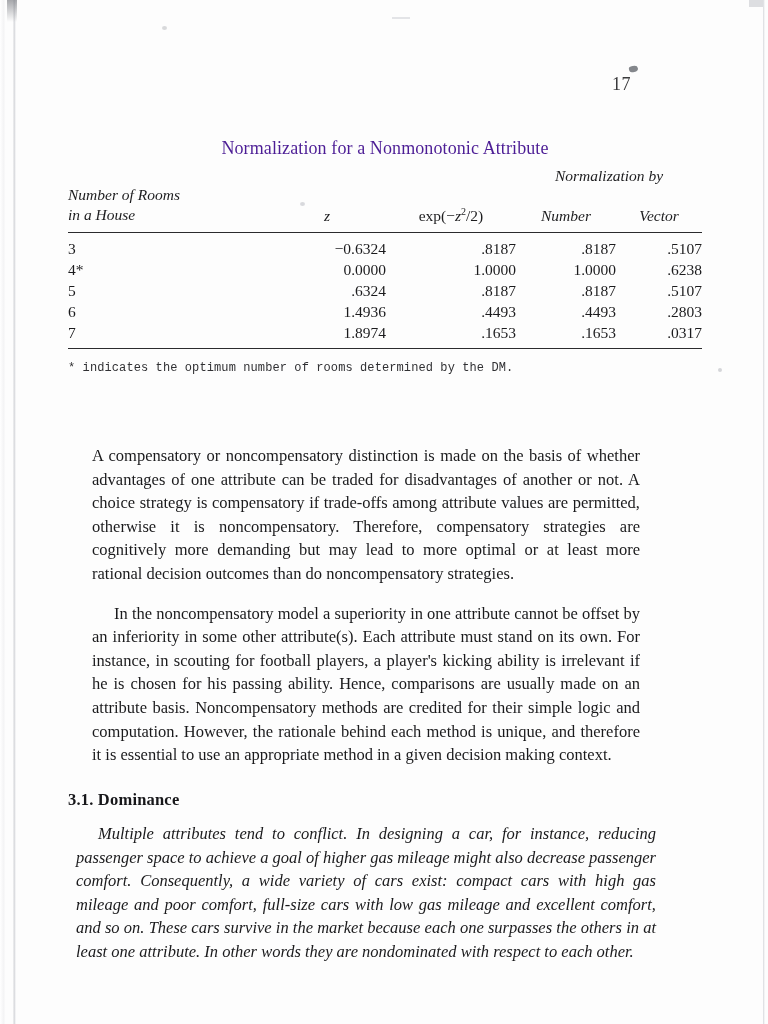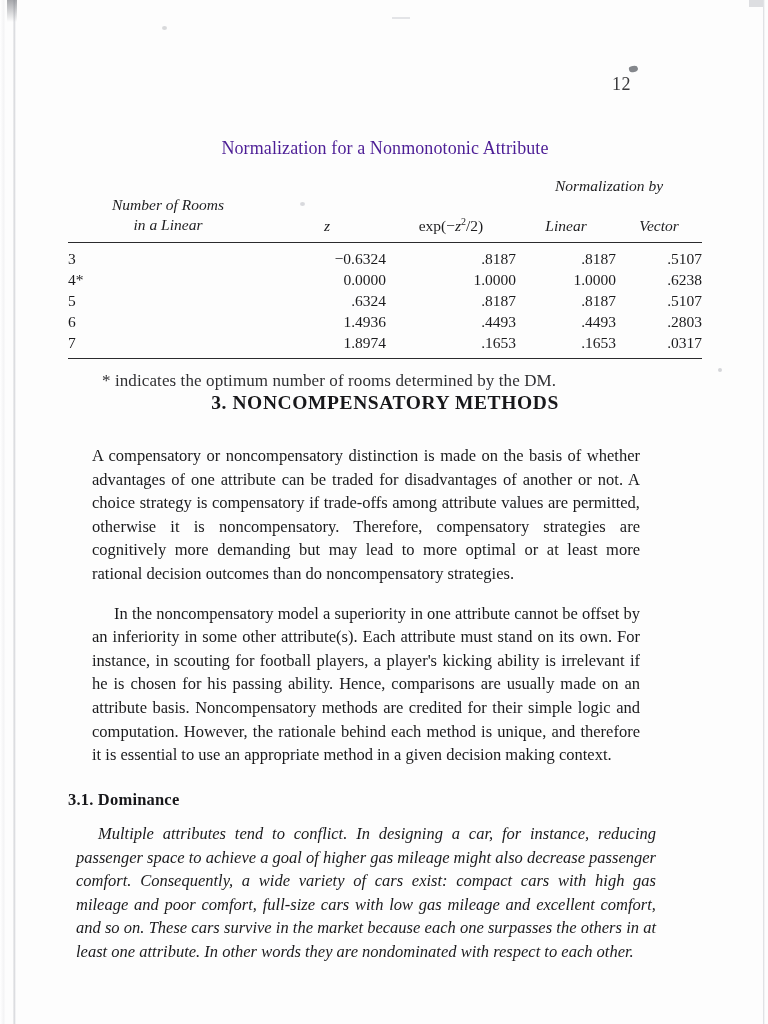--- a/index.html
+++ b/index.html
@@ -150,21 +150,21 @@
     text-align: center;
     font-size: 18px;
     margin-top: 6px;
     color: #4c1d95;
     letter-spacing: .1px;
   }
 
   table.data {
     width: 100%;
     border-collapse: collapse;
-    margin-top: 14px;
+    margin-top: 4px;
     font-size: 15px;
   }
   table.data thead tr.group-row th {
     border: none;
     padding: 0;
     height: 22px;
     vertical-align: bottom;
   }
   .rule-top {
     border-top: 1.6px solid #2b2b2d;
@@ -179,21 +179,21 @@
   table.data thead tr.label-row th {
     font-style: italic;
     font-weight: normal;
     font-size: 15.5px;
     color: #1d1d1f;
     padding: 0 0 7px 0;
     vertical-align: bottom;
     border-bottom: 1.2px solid #2b2b2d;
   }
   th.col-rooms {
-    text-align: center;
+    text-align: left;
     width: 200px;
     line-height: 1.28;
   }
   th.col-z     { width: 118px; text-align: center; }
   th.col-exp   { width: 130px; text-align: center; font-style: normal; }
   th.col-lin   { width: 100px; text-align: center; }
   th.col-vec   { width: 86px;  text-align: center; padding-right: 6px; }
 
   .exp-label { font-style: normal; }
   .exp-label i { font-style: italic; }
@@ -214,25 +214,24 @@
   table.data tbody tr:last-child  td { padding-bottom: 6px; }
 
   .rule-bottom {
     border-top: 1.6px solid #2b2b2d;
     margin-top: 0px;
     height: 0;
   }
 
   .table-note {
     margin-top: 12px;
-    font-size: 17px;
+    font-size: 12px;
     color: #303033;
-    font-family: Liberation Serif, serif;
+    font-family: Liberation Mono, monospace;
     letter-spacing: .1px;
-    margin-left: 34px;
   }
 
   
   .section-heading {
     position: absolute;
     left: 68px;
     top: 392px;
     width: 634px;
     text-align: center;
     font-size: 19.5px;
@@ -285,45 +284,45 @@
   <div class="scan-bind-line"></div>
   <div class="scan-bind-dark"></div>
   <div class="scan-right-edge"></div>
   <div class="scan-right-nick"></div>
   <div class="scan-speck"></div>
   <div class="scan-speck-b"></div>
   <div class="scan-speck-c"></div>
   <div class="scan-speck-d"></div>
   <div class="scan-speck-e"></div>
 
-  <div class="page-number">12</div>
+  <div class="page-number">17</div>
 
   <div class="table-block">
     <div class="table-caption-title">Normalization for a Nonmonotonic Attribute</div>
 
     <table class="data">
       <thead>
         <tr class="group-row">
           <th class="rule-top"></th>
           <th class="rule-top"></th>
           <th class="rule-top"></th>
           <th class="rule-top grouphead" colspan="2">Normalization by</th>
         </tr>
         <tr class="label-row">
           <th class="col-rooms">
             <span>Number of Rooms</span><br>
-            <span>in a Linear</span>
+            <span>in a House</span>
           </th>
           <th class="col-z">z</th>
           <th class="col-exp">
             <span class="exp-label">
               <span>exp(−</span><i>z</i><sup class="sq">2</sup><span>/2)</span>
             </span>
           </th>
-          <th class="col-lin">Linear</th>
+          <th class="col-lin">Number</th>
           <th class="col-vec">Vector</th>
         </tr>
       </thead>
       <tbody>
         <tr>
           <td class="c-rooms">3</td>
           <td class="c-z">−0.6324</td>
           <td class="c-exp">.8187</td>
           <td class="c-lin">.8187</td>
           <td class="c-vec">.5107</td>
@@ -356,21 +355,20 @@
           <td class="c-lin">.1653</td>
           <td class="c-vec">.0317</td>
         </tr>
       </tbody>
     </table>
     <div class="rule-bottom"></div>
 
     <div class="table-note">* indicates the optimum number of rooms determined by the DM.</div>
   </div>
 
-  <div class="section-heading">3. NONCOMPENSATORY METHODS</div>
 
   <div class="body-col">
     <p>A compensatory or noncompensatory distinction is made on the basis of whether advantages of one attribute can be traded for disadvantages of another or not. A choice strategy is compensatory if trade-offs among attribute values are permitted, otherwise it is noncompensatory. Therefore, compensatory strategies are cognitively more demanding but may lead to more optimal or at least more rational decision outcomes than do noncompensatory strategies.</p>
     <p class="indent">In the noncompensatory model a superiority in one attribute cannot be offset by an inferiority in some other attribute(s). Each attribute must stand on its own. For instance, in scouting for football players, a player's kicking ability is irrelevant if he is chosen for his passing ability. Hence, comparisons are usually made on an attribute basis. Noncompensatory methods are credited for their simple logic and computation. However, the rationale behind each method is unique, and therefore it is essential to use an appropriate method in a given decision making context.</p>
   </div>
 
   <div class="sub-heading">3.1. Dominance</div>
 
   <div class="body-col-2">
     <p>Multiple attributes tend to conflict. In designing a car, for instance, reducing passenger space to achieve a goal of higher gas mileage might also decrease passenger comfort. Consequently, a wide variety of cars exist: compact cars with high gas mileage and poor comfort, full-size cars with low gas mileage and excellent comfort, and so on. These cars survive in the market because each one surpasses the others in at least one attribute. In other words they are nondominated with respect to each other.</p>

